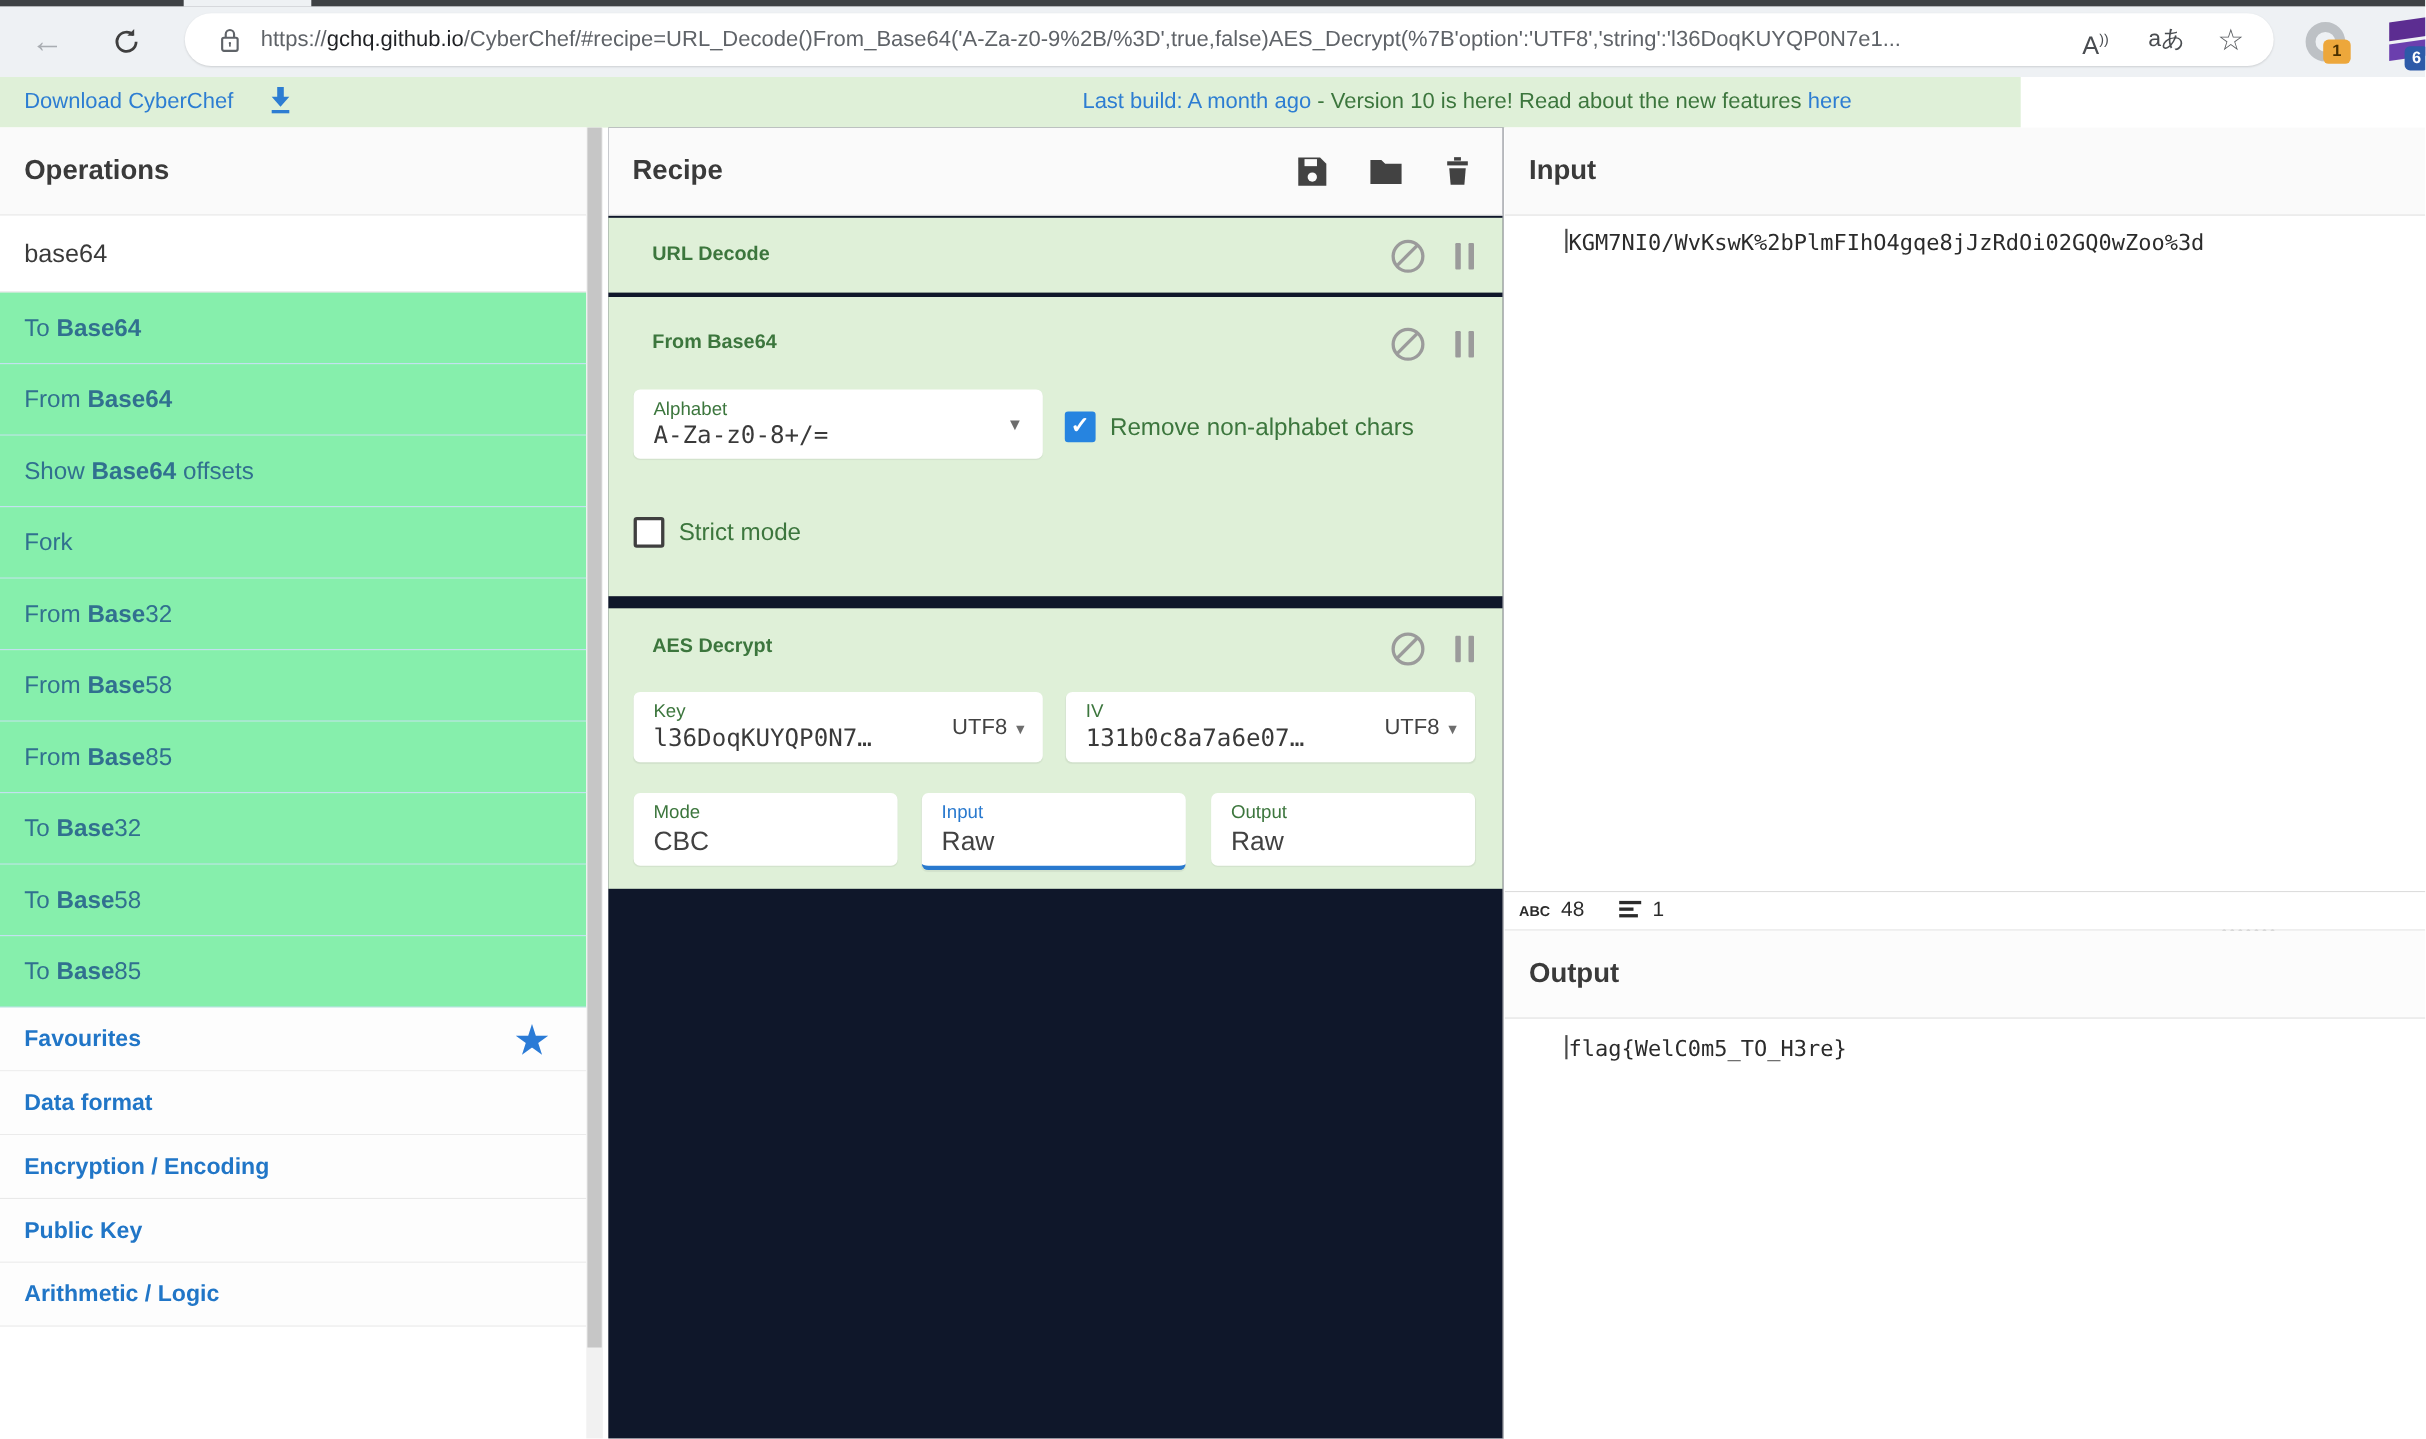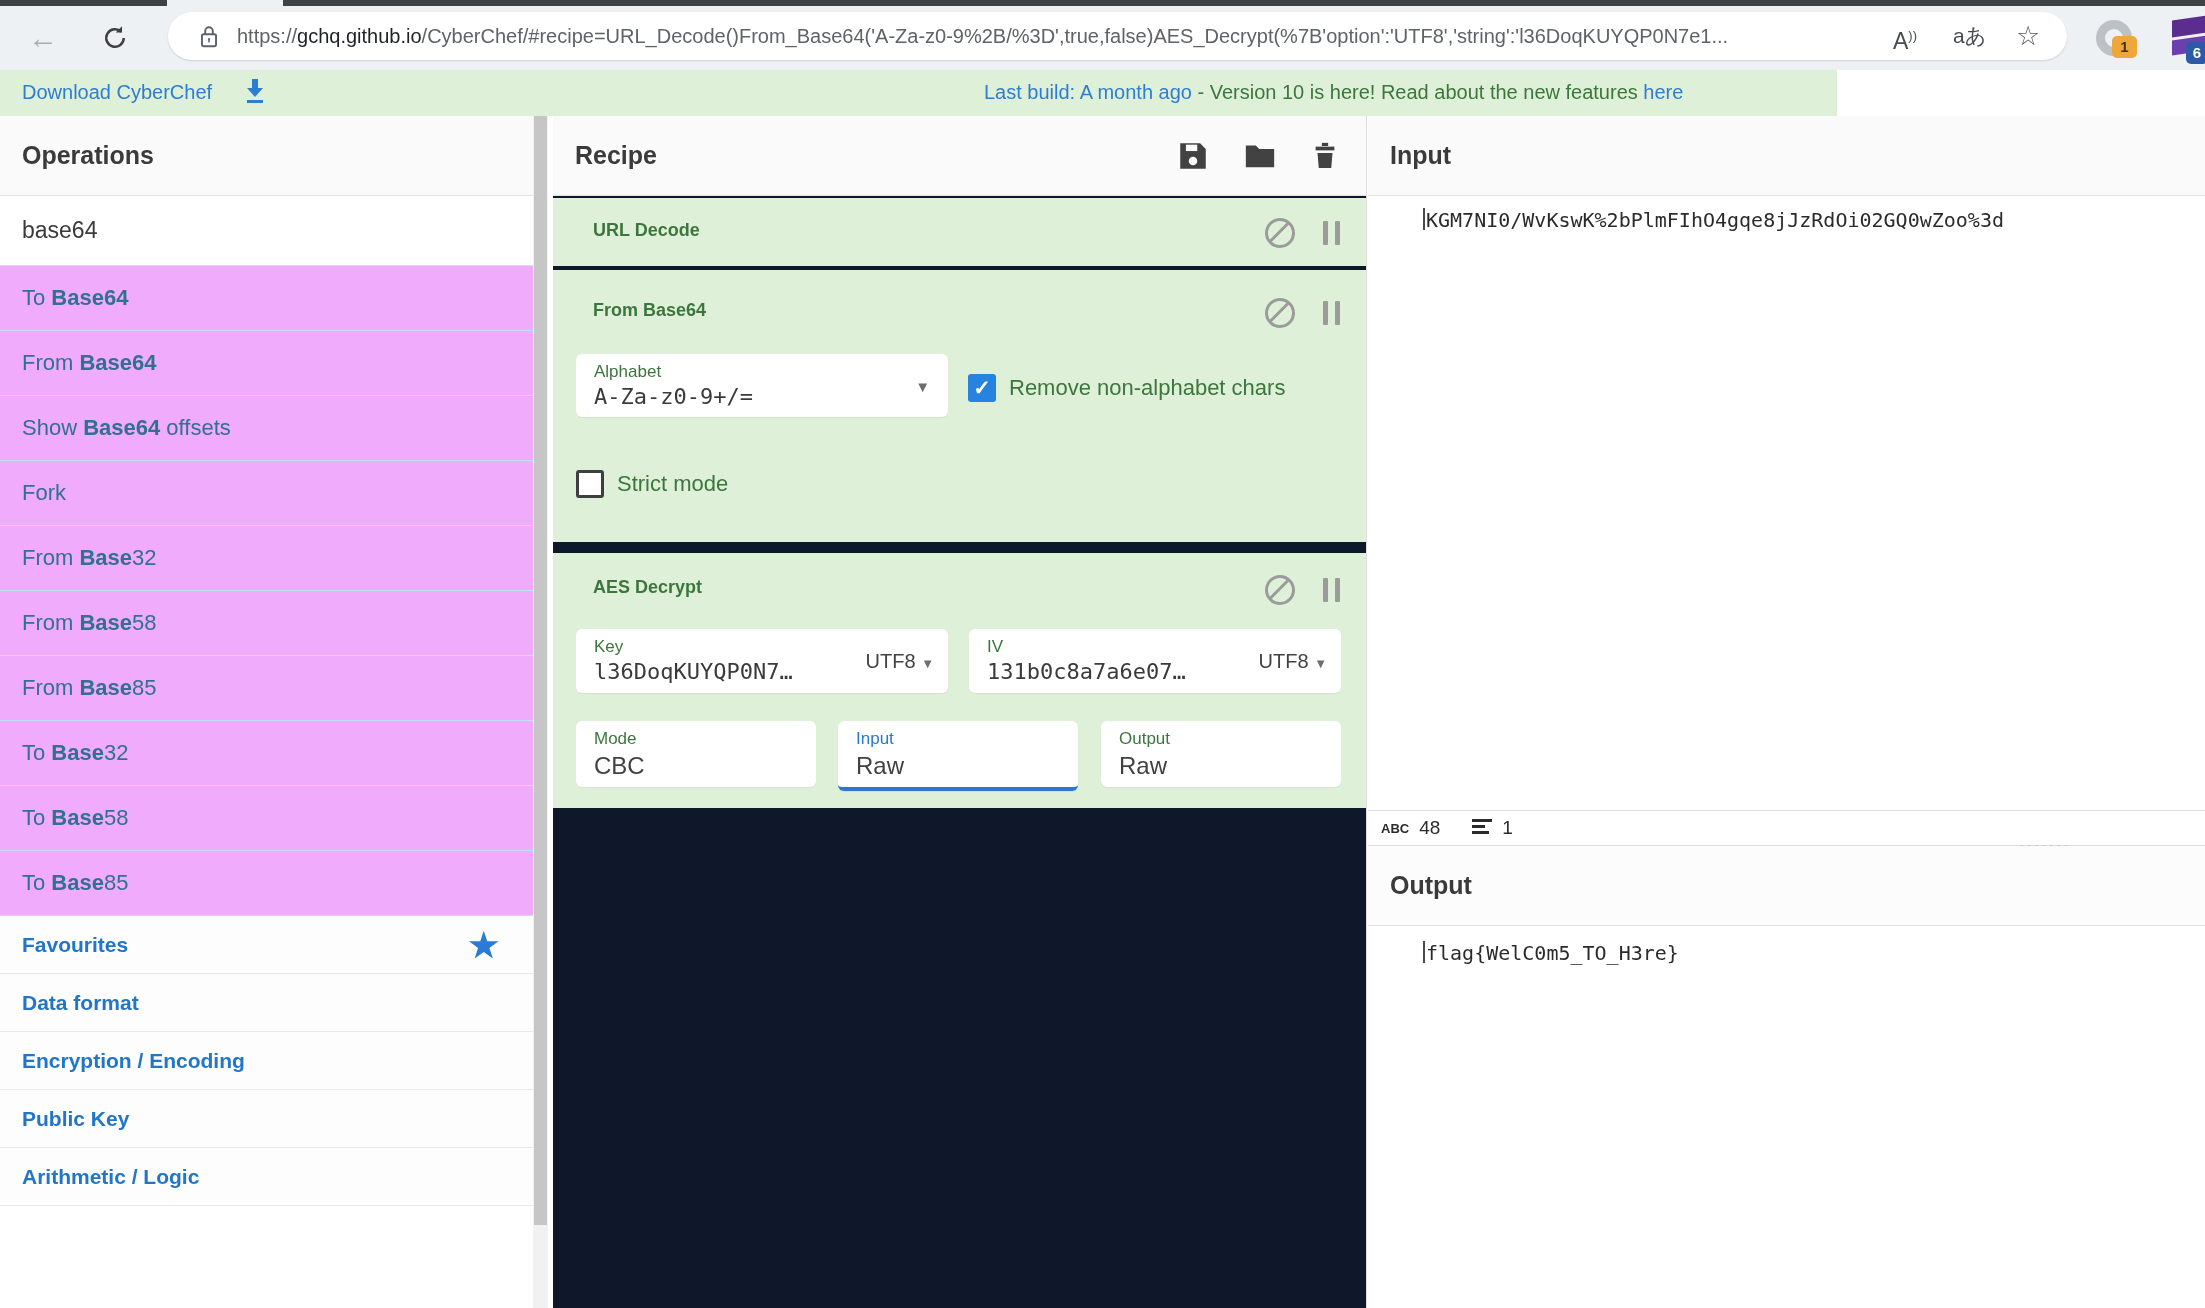--- a/index.html
+++ b/index.html
@@ -21,21 +21,21 @@
   
   #banner{top:70px;left:0;width:1837px;height:46px;background:#dff0d8;font-size:20px;}
   #banner .lnk{color:#2d7dd2;cursor:pointer;}
   #banner .grn{color:#3c763d;}
   
   #ops{top:116px;left:0;width:533px;height:1192px;background:#fff;}
   .panel-head{height:80px;background:#fafafa;border-bottom:1px solid #e2e2e2;display:flex;
               align-items:center;padding-left:22px;font-size:25px;font-weight:bold;color:#3a3a3a;box-sizing:border-box;}
   #ops-search{display:block;width:100%;height:70px;border:none;border-bottom:1px solid #dcdcdc;outline:none;
               padding-left:22px;font-size:23px;color:#3a3a3a;font-family:"Liberation Sans",sans-serif;box-sizing:border-box;}
-  .op-item{height:65px;background:#f0abfc;border-bottom:1px solid #c3e0f0;display:flex;align-items:center;
+  .op-item{height:65px;background:#86efac;border-bottom:1px solid #c3e0f0;display:flex;align-items:center;
            padding-left:22px;font-size:22px;color:#31708f;box-sizing:border-box;}
   .op-item b{font-weight:bold;}
   .op-cat{height:58px;background:#fdfdfd;border-bottom:1px solid #e9e9e9;display:flex;align-items:center;
           padding-left:22px;font-size:21px;font-weight:bold;color:#2176c7;position:relative;box-sizing:border-box;}
   #fav-star{position:absolute;right:34px;top:9px;font-size:34px;color:#2b7bd6;}
   #ops-scrollbar{top:116px;left:533px;width:15px;height:1192px;background:#f1f1f1;}
   #ops-thumb{top:0;left:1px;width:13px;height:1109px;background:#c6c6c6;}
   
   #recipe{top:116px;left:553px;width:814px;height:1192px;background:#0f172a;border-right:1px solid #dedede;box-sizing:border-box;}
   #recipe .panel-head{padding-right:26px;}
@@ -222,21 +222,21 @@
       <span class="op-title" style="top:30px;">From Base64</span>
       <span class="blk-icons" style="top:28px;">
         <span class="slash-circle"></span>
         <span class="pause-ico">
             <i></i>
             <i></i>
           </span>
       </span>
       <div class="ing" style="left:23px;top:84px;width:372px;height:63px;">
         <span class="lab">Alphabet</span>
-        <span class="val">A-Za-z0-9+/=</span>
+        <span class="val">A-Za-z0-8+/=</span>
         <span class="caret">▼</span>
       </div>
       <span class="chk-row" style="left:415px;top:104px;">
         <span class="chk on">✓</span>
         <span class="chk-lab">Remove non-alphabet chars</span>
       </span>
       <span class="chk-row" style="left:23px;top:200px;">
         <span class="chk off"></span>
         <span class="chk-lab">Strict mode</span>
       </span>

